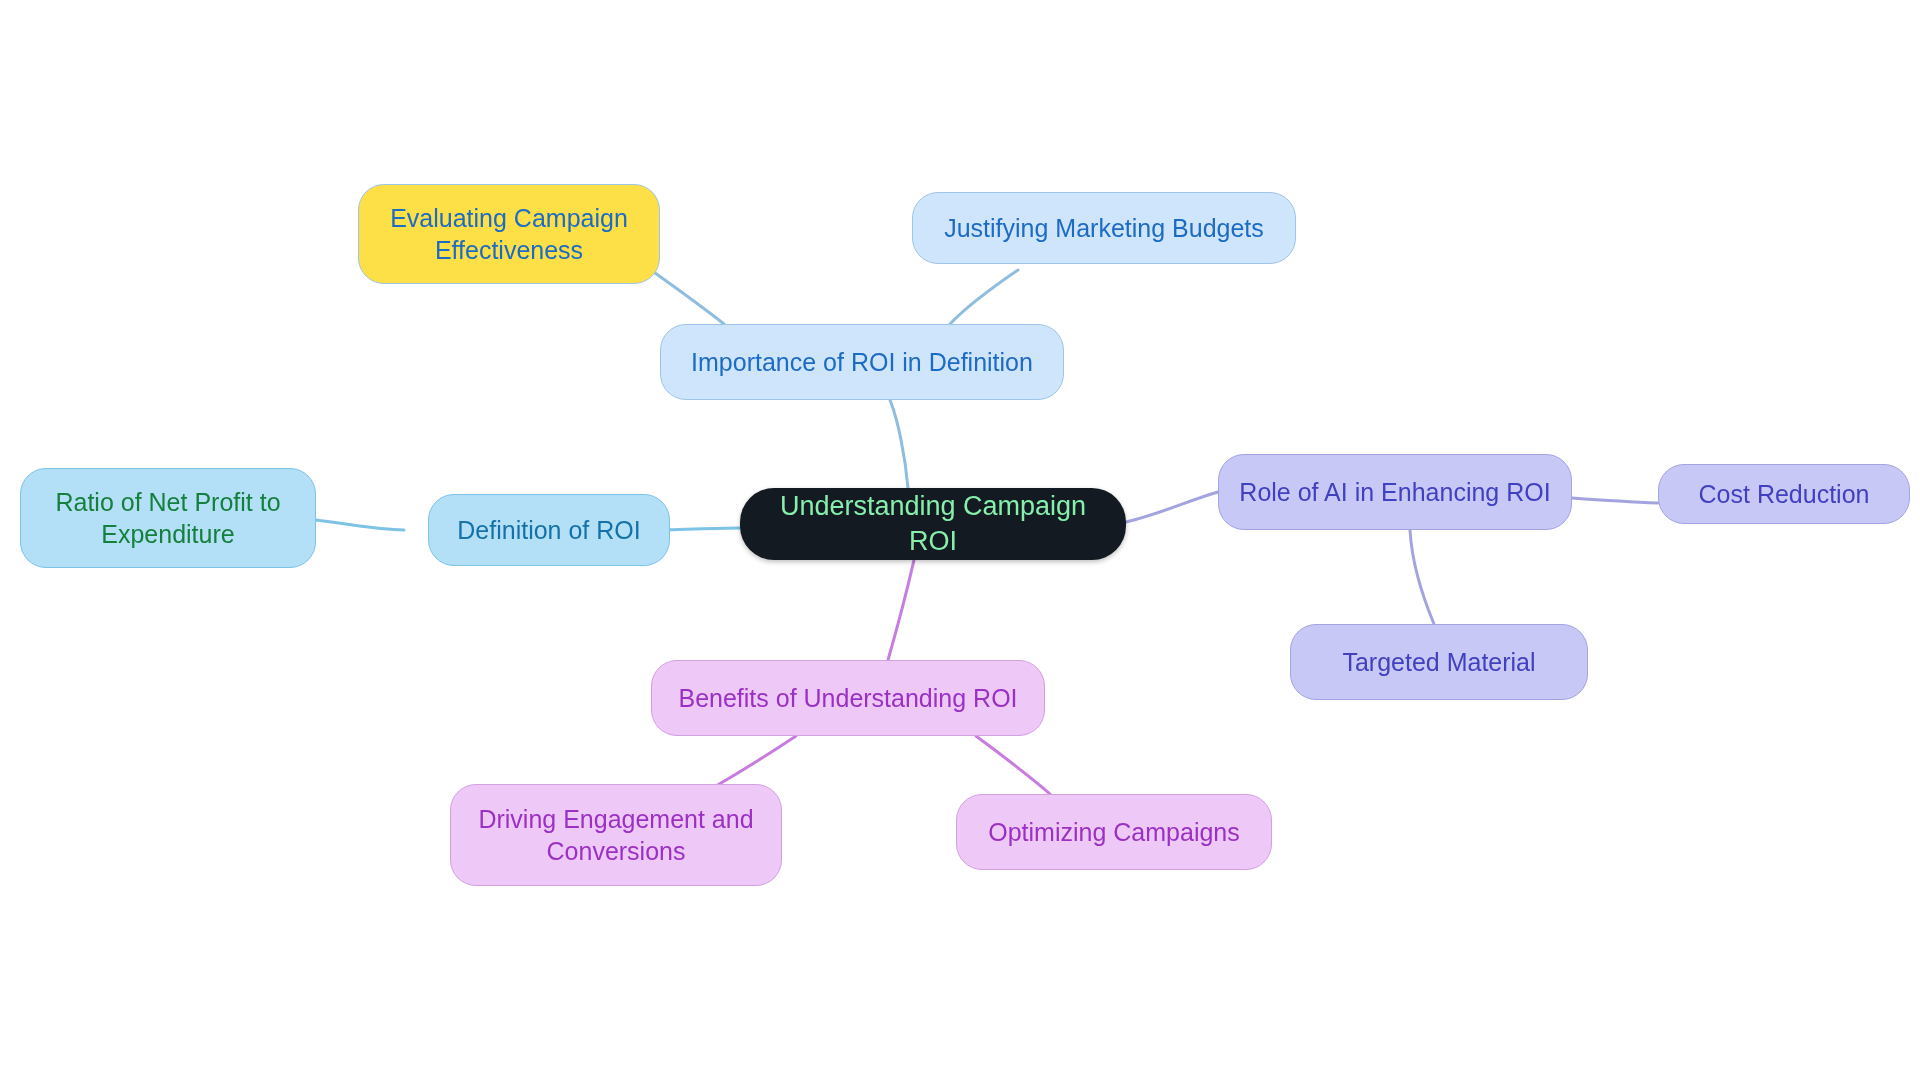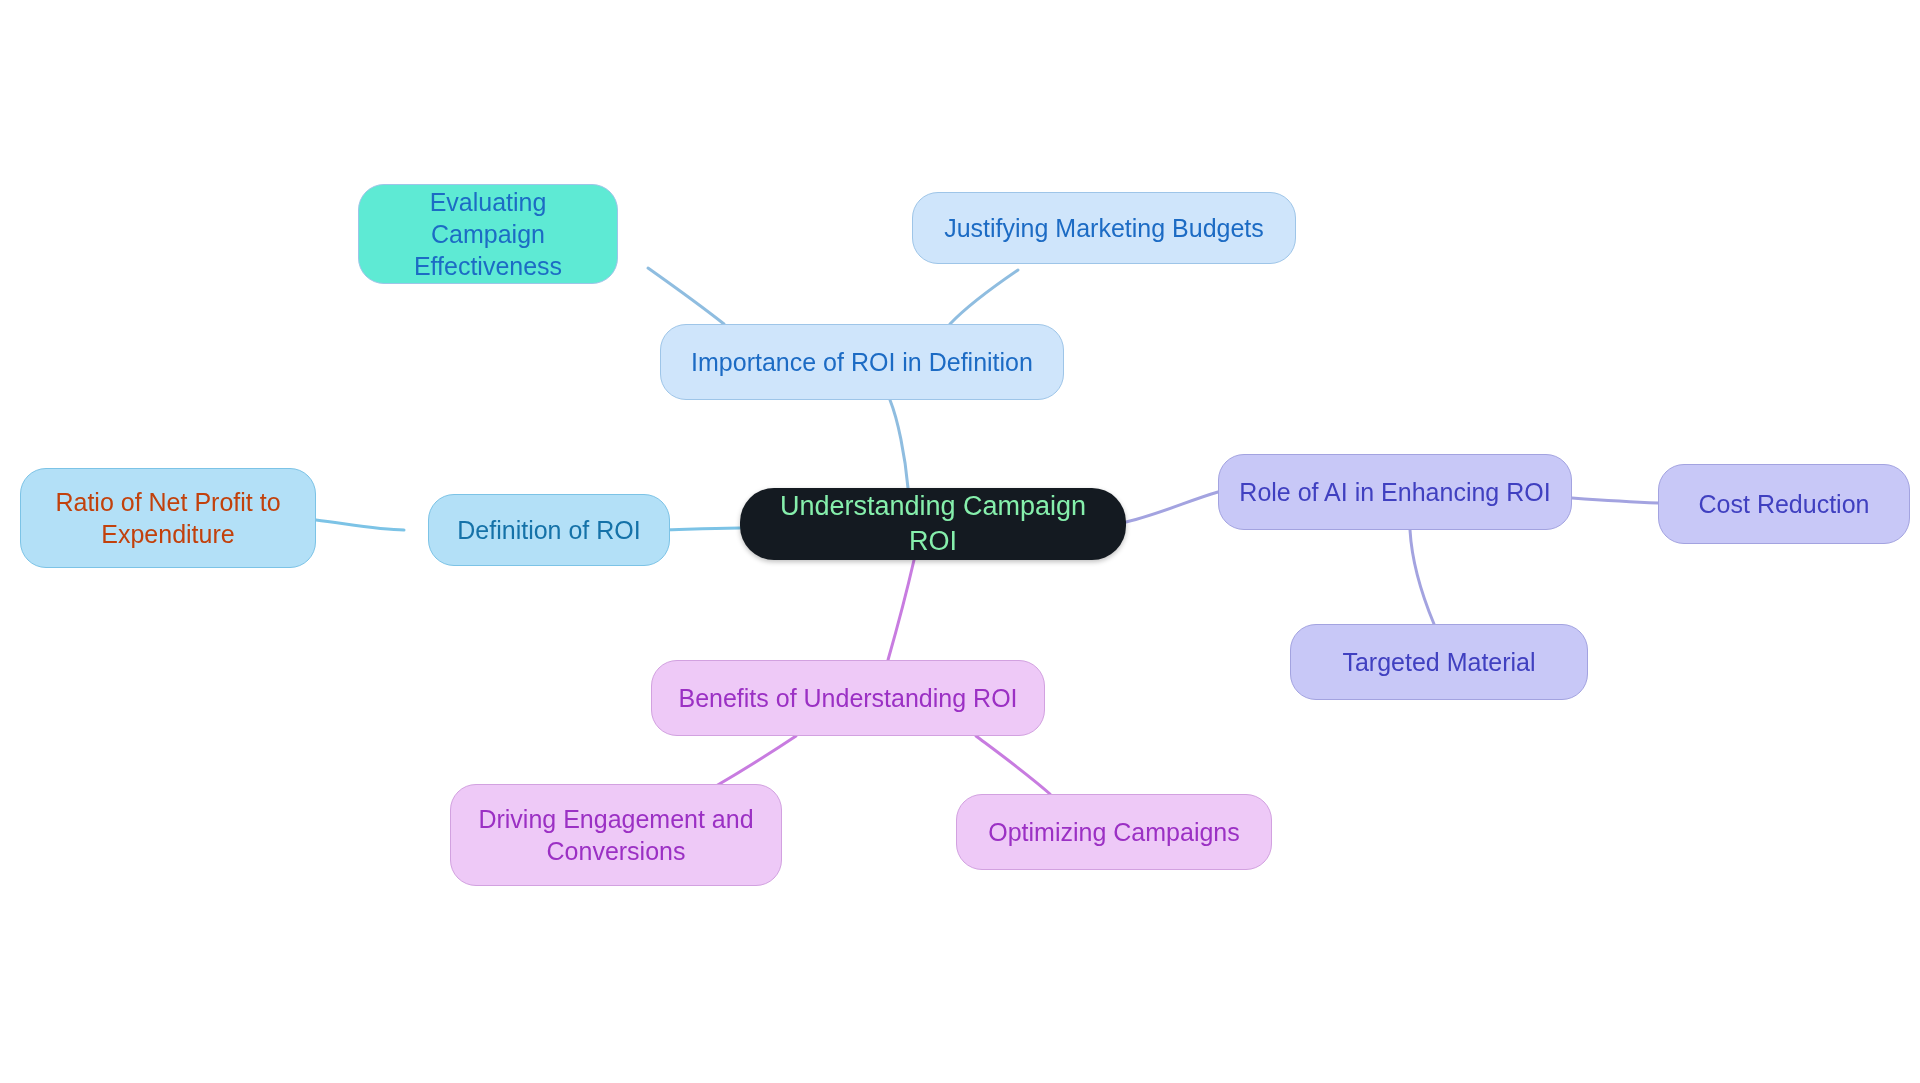--- a/index.html
+++ b/index.html
@@ -64,27 +64,27 @@
       <path d="M 1126,522 C 1160,514 1190,500 1218,492" fill="none" stroke="#a3a3e0" stroke-width="3" stroke-linecap="round"></path>
       <path d="M 1572,498 C 1600,500 1632,502 1658,503" fill="none" stroke="#a3a3e0" stroke-width="3" stroke-linecap="round"></path>
       <path d="M 1410,530 C 1412,565 1424,600 1434,624" fill="none" stroke="#a3a3e0" stroke-width="3" stroke-linecap="round"></path>
       <path d="M 914,560 C 906,595 896,632 888,660" fill="none" stroke="#c87ce0" stroke-width="3" stroke-linecap="round"></path>
       <path d="M 796,736 C 772,752 740,772 716,786" fill="none" stroke="#c87ce0" stroke-width="3" stroke-linecap="round"></path>
       <path d="M 976,736 C 1000,754 1030,776 1050,794" fill="none" stroke="#c87ce0" stroke-width="3" stroke-linecap="round"></path>
     </svg>
   <div id="node-layer">
       <div class="node root t-root" style="left: 740px; top: 488px; width: 386px; height: 72px; background: rgb(20, 26, 33); border-color: transparent; color: #86efac;">Understanding Campaign ROI</div>
       <div class="node t-branch" style="left: 660px; top: 324px; width: 404px; height: 76px; background: rgb(207, 229, 251); border-color: rgb(158, 197, 232); color: rgb(28, 107, 196);">Importance of ROI in Definition</div>
-      <div class="node t-leaf" style="left: 358px; top: 184px; width: 260px; height: 100px; background: #5eead4; border-color: rgb(158, 197, 232); color: rgb(28, 107, 196);">Evaluating Campaign
+      <div class="node t-leaf" style="left: 358px; top: 184px; width: 302px; height: 100px; background: #fde047; border-color: rgb(158, 197, 232); color: rgb(28, 107, 196);">Evaluating Campaign
 Effectiveness</div>
       <div class="node t-leaf" style="left: 912px; top: 192px; width: 384px; height: 72px; background: rgb(207, 229, 251); border-color: rgb(158, 197, 232); color: rgb(28, 107, 196);">Justifying Marketing Budgets</div>
       <div class="node t-branch" style="left: 404px; top: 494px; width: 242px; height: 72px; background: rgb(179, 224, 247); border-color: rgb(124, 195, 230); color: rgb(21, 114, 168); margin-left: 24px;">Definition of ROI</div>
-      <div class="node t-leaf" style="left: 20px; top: 468px; width: 296px; height: 100px; background: rgb(179, 224, 247); border-color: rgb(124, 195, 230); color: #c2410c;">Ratio of Net Profit to
+      <div class="node t-leaf" style="left: 20px; top: 468px; width: 296px; height: 100px; background: rgb(179, 224, 247); border-color: rgb(124, 195, 230); color: #15803d;">Ratio of Net Profit to
 Expenditure</div>
       <div class="node t-branch" style="left: 1218px; top: 454px; width: 354px; height: 76px; background: rgb(200, 200, 247); border-color: rgb(163, 163, 224); color: rgb(64, 64, 192);">Role of AI in Enhancing ROI</div>
-      <div class="node t-leaf" style="left: 1658px; top: 464px; width: 252px; height: 80px; background: rgb(200, 200, 247); border-color: rgb(163, 163, 224); color: rgb(64, 64, 192);">Cost Reduction</div>
+      <div class="node t-leaf" style="left: 1658px; top: 464px; width: 252px; height: 60px; background: rgb(200, 200, 247); border-color: rgb(163, 163, 224); color: rgb(64, 64, 192);">Cost Reduction</div>
       <div class="node t-leaf" style="left: 1290px; top: 624px; width: 298px; height: 76px; background: rgb(200, 200, 247); border-color: rgb(163, 163, 224); color: rgb(64, 64, 192);">Targeted Material</div>
       <div class="node t-branch" style="left: 651px; top: 660px; width: 394px; height: 76px; background: rgb(238, 201, 247); border-color: rgb(210, 161, 224); color: rgb(155, 48, 196);">Benefits of Understanding ROI</div>
       <div class="node t-leaf" style="left: 450px; top: 784px; width: 332px; height: 102px; background: rgb(238, 201, 247); border-color: rgb(210, 161, 224); color: rgb(155, 48, 196);">Driving Engagement and
 Conversions</div>
       <div class="node t-leaf" style="left: 956px; top: 794px; width: 316px; height: 76px; background: rgb(238, 201, 247); border-color: rgb(210, 161, 224); color: rgb(155, 48, 196); padding-left: 16px;">Optimizing Campaigns</div>
     </div>
 </div>
 
 </body></html>

